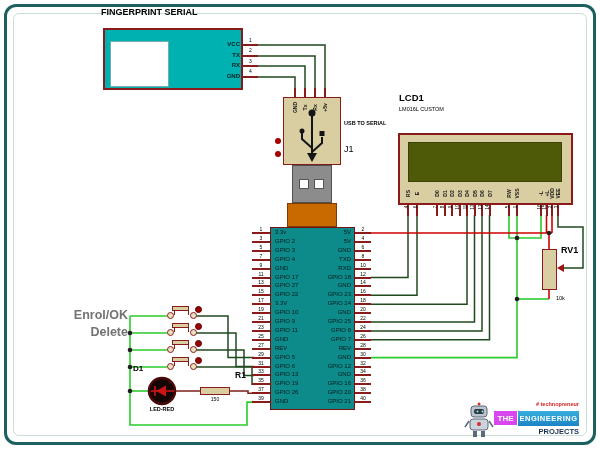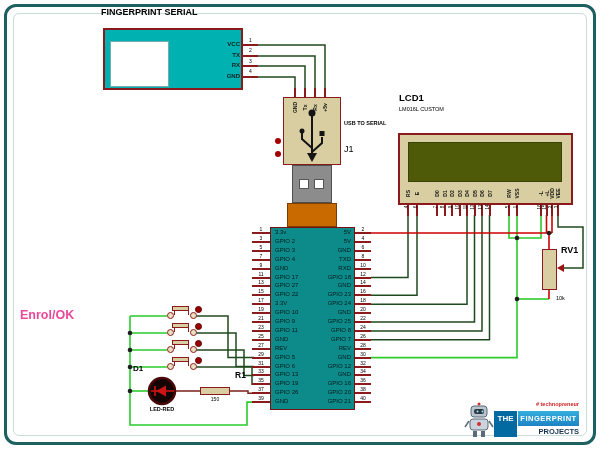--- a/index.html
+++ b/index.html
@@ -33,29 +33,29 @@
   .prrow .lab{position:absolute;left:0;top:0.5px;width:76px;text-align:right;font-size:6px;color:#031c1c;}
   .prrow .num{position:absolute;left:80px;top:-2.5px;width:16px;text-align:center;font-size:5px;color:#000;}
   .prrow .stub{position:absolute;left:80px;top:3.5px;width:16px;height:2px;background:#8b1a1a;}
   .lcdframe{position:absolute;left:398px;top:133px;width:175px;height:72px;background:#d8cea2;border:2px solid #8b1a1a;box-sizing:border-box;}
   .lcdscreen{position:absolute;left:8px;top:7px;width:152px;height:38px;background:#4f5a08;border:1px solid #39420a;}
   .lcdcol{position:absolute;top:183px;width:10px;height:34px;}
   .lcdcol .lab{position:absolute;left:-5px;top:7px;width:20px;height:7px;transform:rotate(-90deg);font-size:5px;text-align:center;color:#111;font-weight:bold;}
   .lcdcol .stub{position:absolute;left:4px;top:22px;width:2px;height:11px;background:#8b1a1a;}
   .lcdcol .num{position:absolute;left:-3.5px;top:21px;width:13px;height:6px;transform:rotate(-90deg);font-size:4.5px;text-align:center;color:#000;}
   .btnrow{position:absolute;left:20px;width:200px;height:18px;}
-  .btnrow .lab{position:absolute;left:0;top:1px;width:108px;font-size:12.5px;font-weight:bold;color:#ec4899;}
+  .btnrow .lab{position:absolute;left:0;top:1px;width:108px;text-align:right;font-size:12.5px;font-weight:bold;color:#737373;}
   .btnsym{position:absolute;left:146px;top:0;width:54px;height:18px;}
   .btnsym .bar{position:absolute;left:6px;top:-1px;width:17px;height:5px;background:#d8cea2;border:1.5px solid #8b1a1a;box-sizing:border-box;}
   .btnsym .leg{position:absolute;top:4px;width:1.5px;height:3.5px;background:#8b1a1a;}
   .btnsym .term{position:absolute;top:5px;width:7px;height:7px;border:1.5px solid #8b1a1a;border-radius:50%;background:#e9e0c2;box-sizing:border-box;}
   .btnsym .dot{position:absolute;left:28.5px;top:-1.5px;width:7px;height:7px;border-radius:50%;background:#9b0000;border:1px solid #5e0000;box-sizing:border-box;}
   .resistor{position:absolute;background:#d8cea2;border:1.5px solid #8b1a1a;box-sizing:border-box;}
   .j1dot{position:absolute;width:6px;height:6px;border-radius:50%;background:#a50000;}
-  .logoTHE{position:absolute;left:494px;top:411px;width:23px;height:26px;background:#0369a1;color:#fff;font-weight:bold;font-size:8px;text-align:center;line-height:15px;}
+  .logoTHE{position:absolute;left:494px;top:411px;width:23px;height:14px;background:#d946ef;color:#fff;font-weight:bold;font-size:8px;text-align:center;line-height:15px;}
   .logoENG{position:absolute;left:518px;top:411px;width:61px;height:15px;background:linear-gradient(#35aede,#1c84c4);color:#fff;font-weight:bold;font-size:7.5px;text-align:center;line-height:15px;letter-spacing:0.5px;}
 </style>
 </head>
 <body>
 
 <div class="stage">
 
   <div class="frame-outer"></div>
   <div class="frame-inner"></div>
 
@@ -465,20 +465,21 @@
           <span class="btnsym">
             <span class="bar"></span>
             <span class="leg" style="left:7.5px;"></span>
             <span class="leg" style="left:21.5px;"></span>
             <span class="term" style="left:1px;"></span>
             <span class="term" style="left:24px;"></span>
             <span class="dot"></span>
           </span>
         </div>
         <div class="btnrow" style="top: 324px;">
+          <span class="lab">Delete</span>
           <span class="btnsym">
             <span class="bar"></span>
             <span class="leg" style="left:7.5px;"></span>
             <span class="leg" style="left:21.5px;"></span>
             <span class="term" style="left:1px;"></span>
             <span class="term" style="left:24px;"></span>
             <span class="dot"></span>
           </span>
         </div>
         <div class="btnrow" style="top: 341px;">
@@ -504,21 +505,21 @@
       </div>
 
     <div class="t" style="left:133px;top:365px;font-size:8px;font-weight:bold;">D1</div>
     <div class="t" style="left:140px;top:406px;width:44px;text-align:center;font-size:5.5px;font-weight:bold;">LED-RED</div>
     <div class="t" style="left:203px;top:371px;font-size:8.5px;font-weight:bold;padding-left:32px;">R1</div>
     <div class="resistor" style="left:200px;top:387px;width:30px;height:8px;"></div>
     <div class="t" style="left:202px;top:397px;width:26px;text-align:center;font-size:5px;">150</div>
 
     <div class="t" style="left:495px;top:401px;width:84px;text-align:right;font-size:5.5px;font-weight:bold;color:#d02020;"># technopreneur</div>
     <div class="logoTHE">THE</div>
-    <div class="logoENG">FINGERPRINT</div>
+    <div class="logoENG">ENGINEERING</div>
     <div class="t" style="left:518px;top:428px;width:61px;text-align:right;font-size:7.5px;font-weight:bold;color:#16324f;">PROJECTS</div>
   </div>
 
   <svg class="overlay" width="600" height="449" viewBox="0 0 600 449">
     <g>
       <circle cx="130" cy="333" r="2.3" fill="#1e1e1e"></circle>
       <circle cx="130" cy="350" r="2.3" fill="#1e1e1e"></circle>
       <circle cx="130" cy="367" r="2.3" fill="#1e1e1e"></circle>
       <circle cx="130" cy="391" r="2.3" fill="#1e1e1e"></circle>
       <circle cx="517" cy="238" r="2.3" fill="#1e1e1e"></circle>

